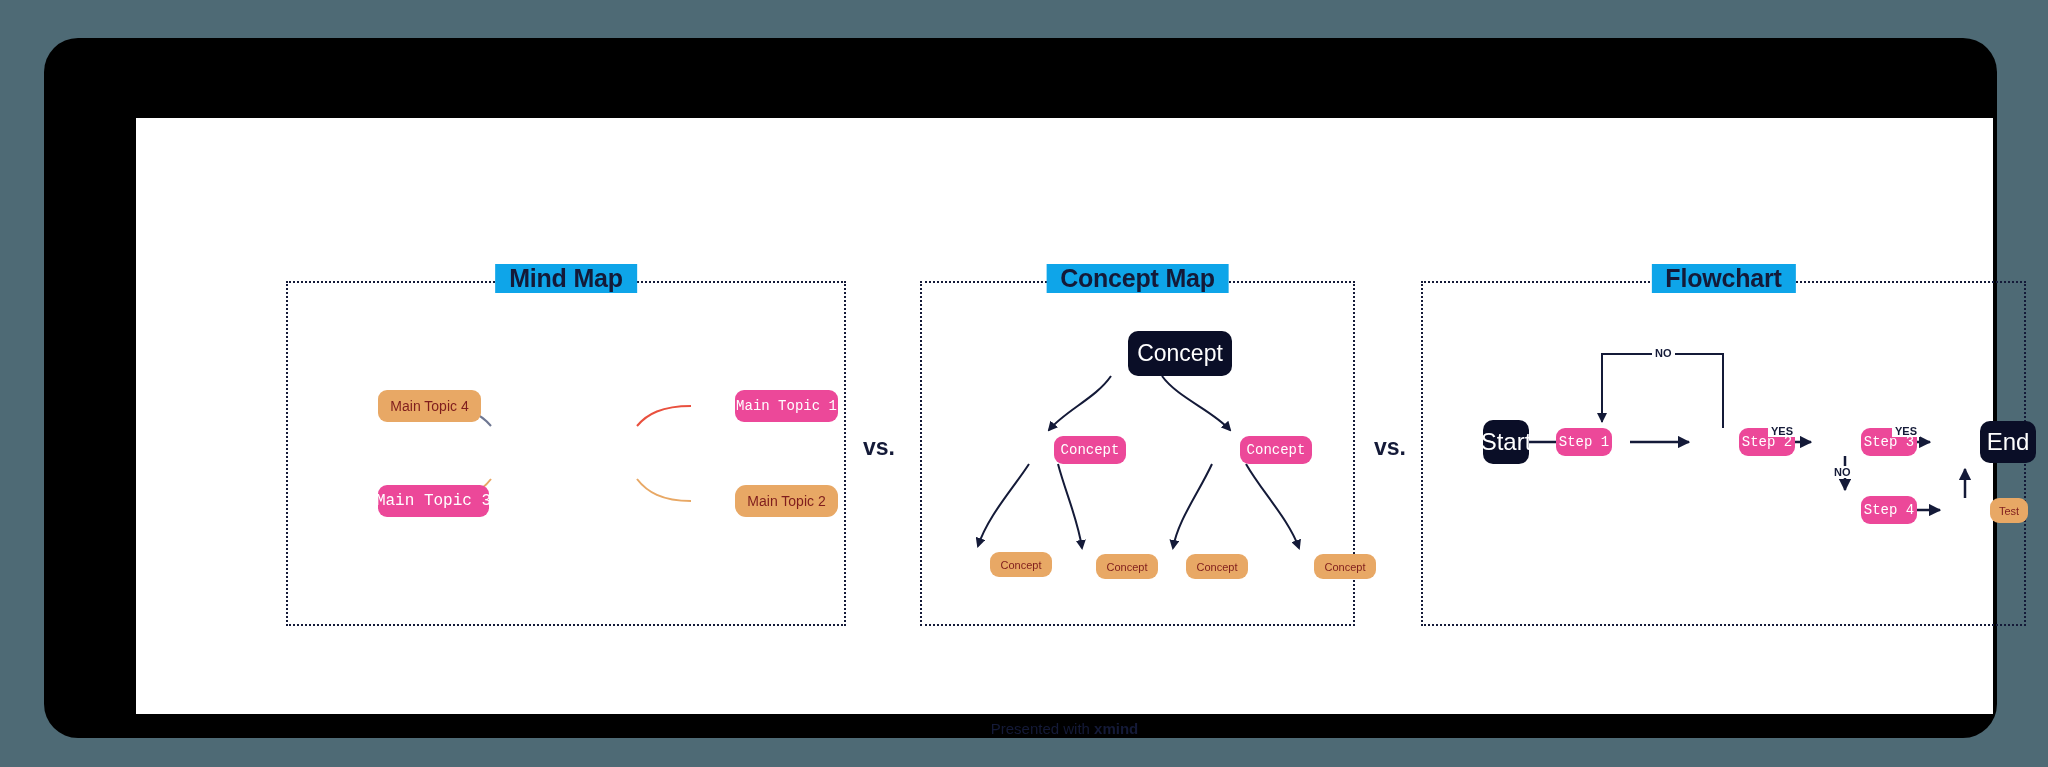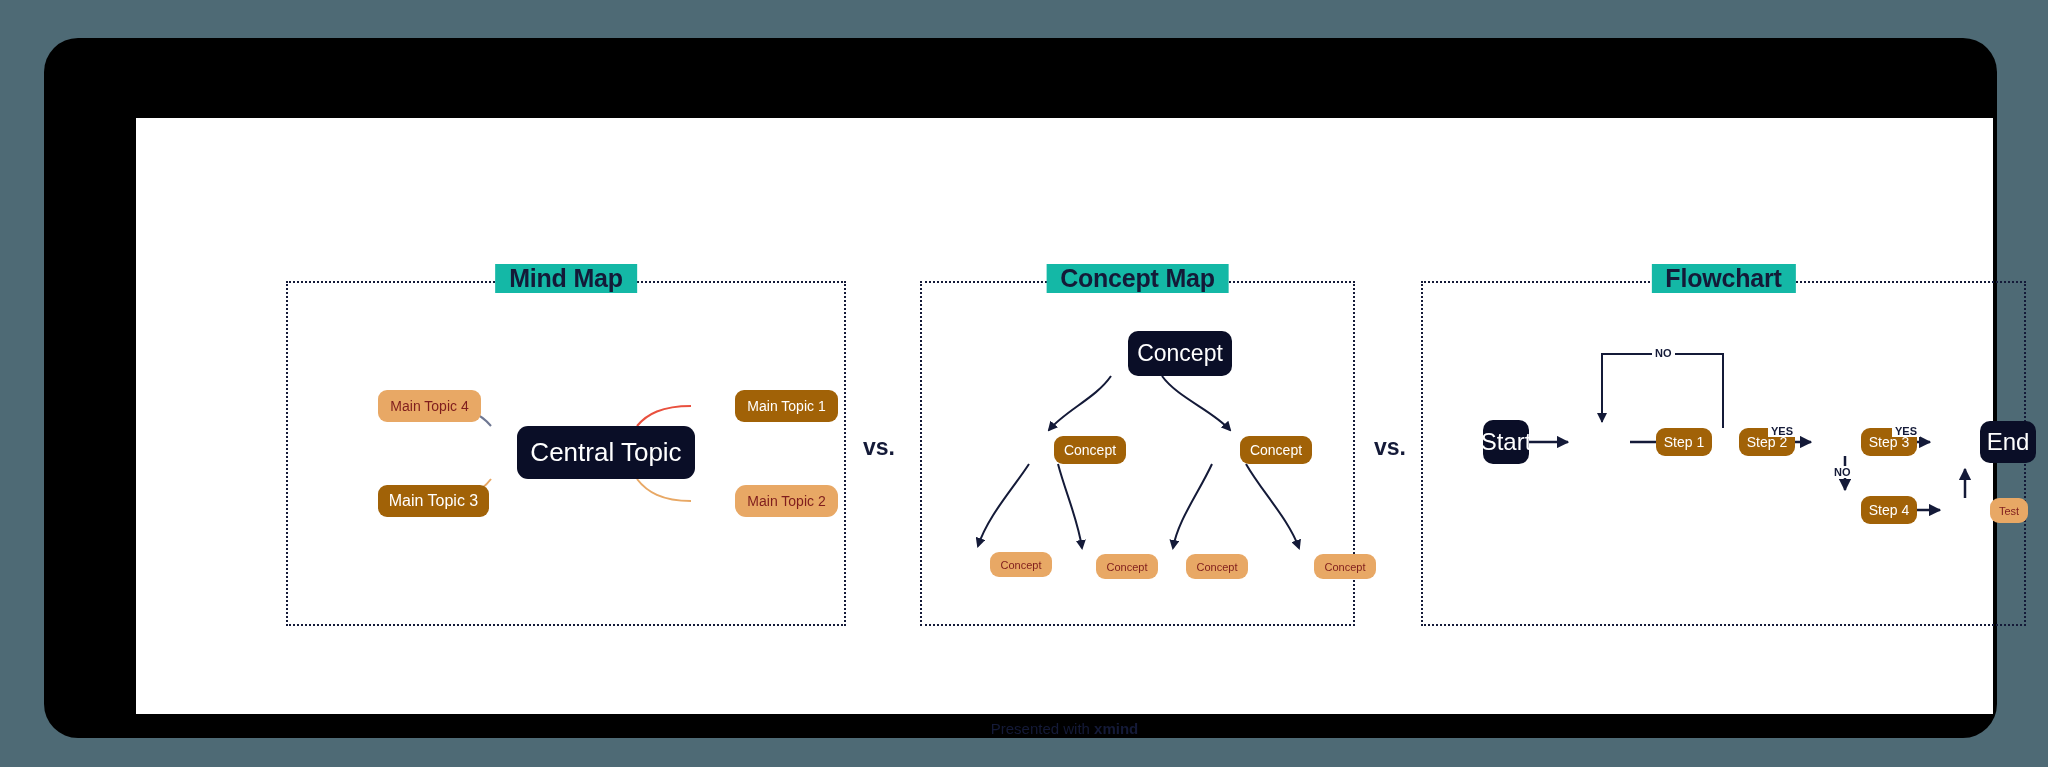--- a/index.html
+++ b/index.html
@@ -45,21 +45,21 @@
 
   #panel-mindmap   { left: 150px;  width: 560px; }
   #panel-conceptmap{ left: 784px;  width: 435px; }
   #panel-flowchart { left: 1285px; width: 605px; }
 
   .panel-title {
     position: absolute;
     top: -19px;
     left: 50%;
     transform: translateX(-50%);
-    background: #14b8a6;
+    background: #0ea5e9;
     padding: 0 14px;
     font-size: 25px;
     font-weight: bold;
     color: #141A38;
     white-space: nowrap;
     letter-spacing: -0.2px;
   }
 
   
   .vs-label {
@@ -78,21 +78,21 @@
     display: flex;
     align-items: center;
     justify-content: center;
     border-radius: 9px;
     color: #ffffff;
     white-space: nowrap;
     font-weight: 500;
     margin-left: 44px;
   }
   .node.dark   { background: #0A0E27; }
-  .node.red    { background: #a16207; }
+  .node.red    { background: #ec4899; font-family: Liberation Mono, monospace; }
   .node.orange { background: #E8A865; color: #7f1d1d; }
 
   
   #mm-central {
     left: 337px; top: 308px; width: 178px; height: 53px;
     font-size: 26px; border-radius: 11px;
   }
   #mm-topic1 { left: 555px; top: 272px; width: 103px; height: 32px; font-size: 14px; }
   #mm-topic2 { left: 555px; top: 367px; width: 103px; height: 32px; font-size: 14px; border-radius: 11px; }
   #mm-topic3 { left: 198px; top: 367px; width: 111px; height: 32px; font-size: 16px; }
@@ -105,21 +105,21 @@
   }
   #cm-l1-a { left: 874px; top: 318px; width: 72px; height: 28px; font-size: 14px; }
   #cm-l1-b { left: 1060px; top: 318px; width: 72px; height: 28px; font-size: 14px; }
   #cm-l2-a { left: 810px; top: 434px; width: 62px; height: 25px; font-size: 11px; }
   #cm-l2-b { left: 916px; top: 436px; width: 62px; height: 25px; font-size: 11px; }
   #cm-l2-c { left: 1006px; top: 436px; width: 62px; height: 25px; font-size: 11px; }
   #cm-l2-d { left: 1134px; top: 436px; width: 62px; height: 25px; font-size: 11px; }
 
   
   #fc-start { left: 1303px; top: 302px; width: 46px; height: 44px; font-size: 24px; border-radius: 10px; }
-  #fc-step1 { left: 1476px; top: 310px; width: 56px; height: 28px; font-size: 14px; }
+  #fc-step1 { left: 1376px; top: 310px; width: 56px; height: 28px; font-size: 14px; }
   #fc-step2 { left: 1559px; top: 310px; width: 56px; height: 28px; font-size: 14px; }
   #fc-step3 { left: 1681px; top: 310px; width: 56px; height: 28px; font-size: 14px; }
   #fc-step4 { left: 1681px; top: 378px; width: 56px; height: 28px; font-size: 14px; }
   #fc-test  { left: 1810px; top: 380px; width: 38px; height: 25px; font-size: 11px; }
   #fc-end   { left: 1800px; top: 303px; width: 56px; height: 42px; font-size: 24px; border-radius: 10px; }
 
   
   .edge-label {
     position: absolute;
     font-size: 11px;
@@ -169,21 +169,20 @@
 
       <path d="M 301,288 C 330,288 345,296 355,308" fill="none" stroke="#6E7792" stroke-width="2"></path>
 
       <path d="M 301,383 C 330,383 345,374 355,361" fill="none" stroke="#E8A865" stroke-width="2"></path>
 
       <path d="M 555,288 C 526,288 511,296 501,308" fill="none" stroke="#E9503E" stroke-width="2"></path>
 
       <path d="M 555,383 C 526,383 511,374 501,361" fill="none" stroke="#E8A865" stroke-width="2"></path>
     </svg>
 
-    <div class="node dark" id="mm-central">Central Topic</div>
     <div class="node red" id="mm-topic1">Main Topic 1</div>
     <div class="node orange" id="mm-topic2">Main Topic 2</div>
     <div class="node red" id="mm-topic3">Main Topic 3</div>
     <div class="node orange" id="mm-topic4">Main Topic 4</div>
 
     <div class="vs-label" id="vs-1">vs.</div>
 
     <div class="panel" id="panel-conceptmap">
       <div class="panel-title">Concept Map</div>
     </div>

